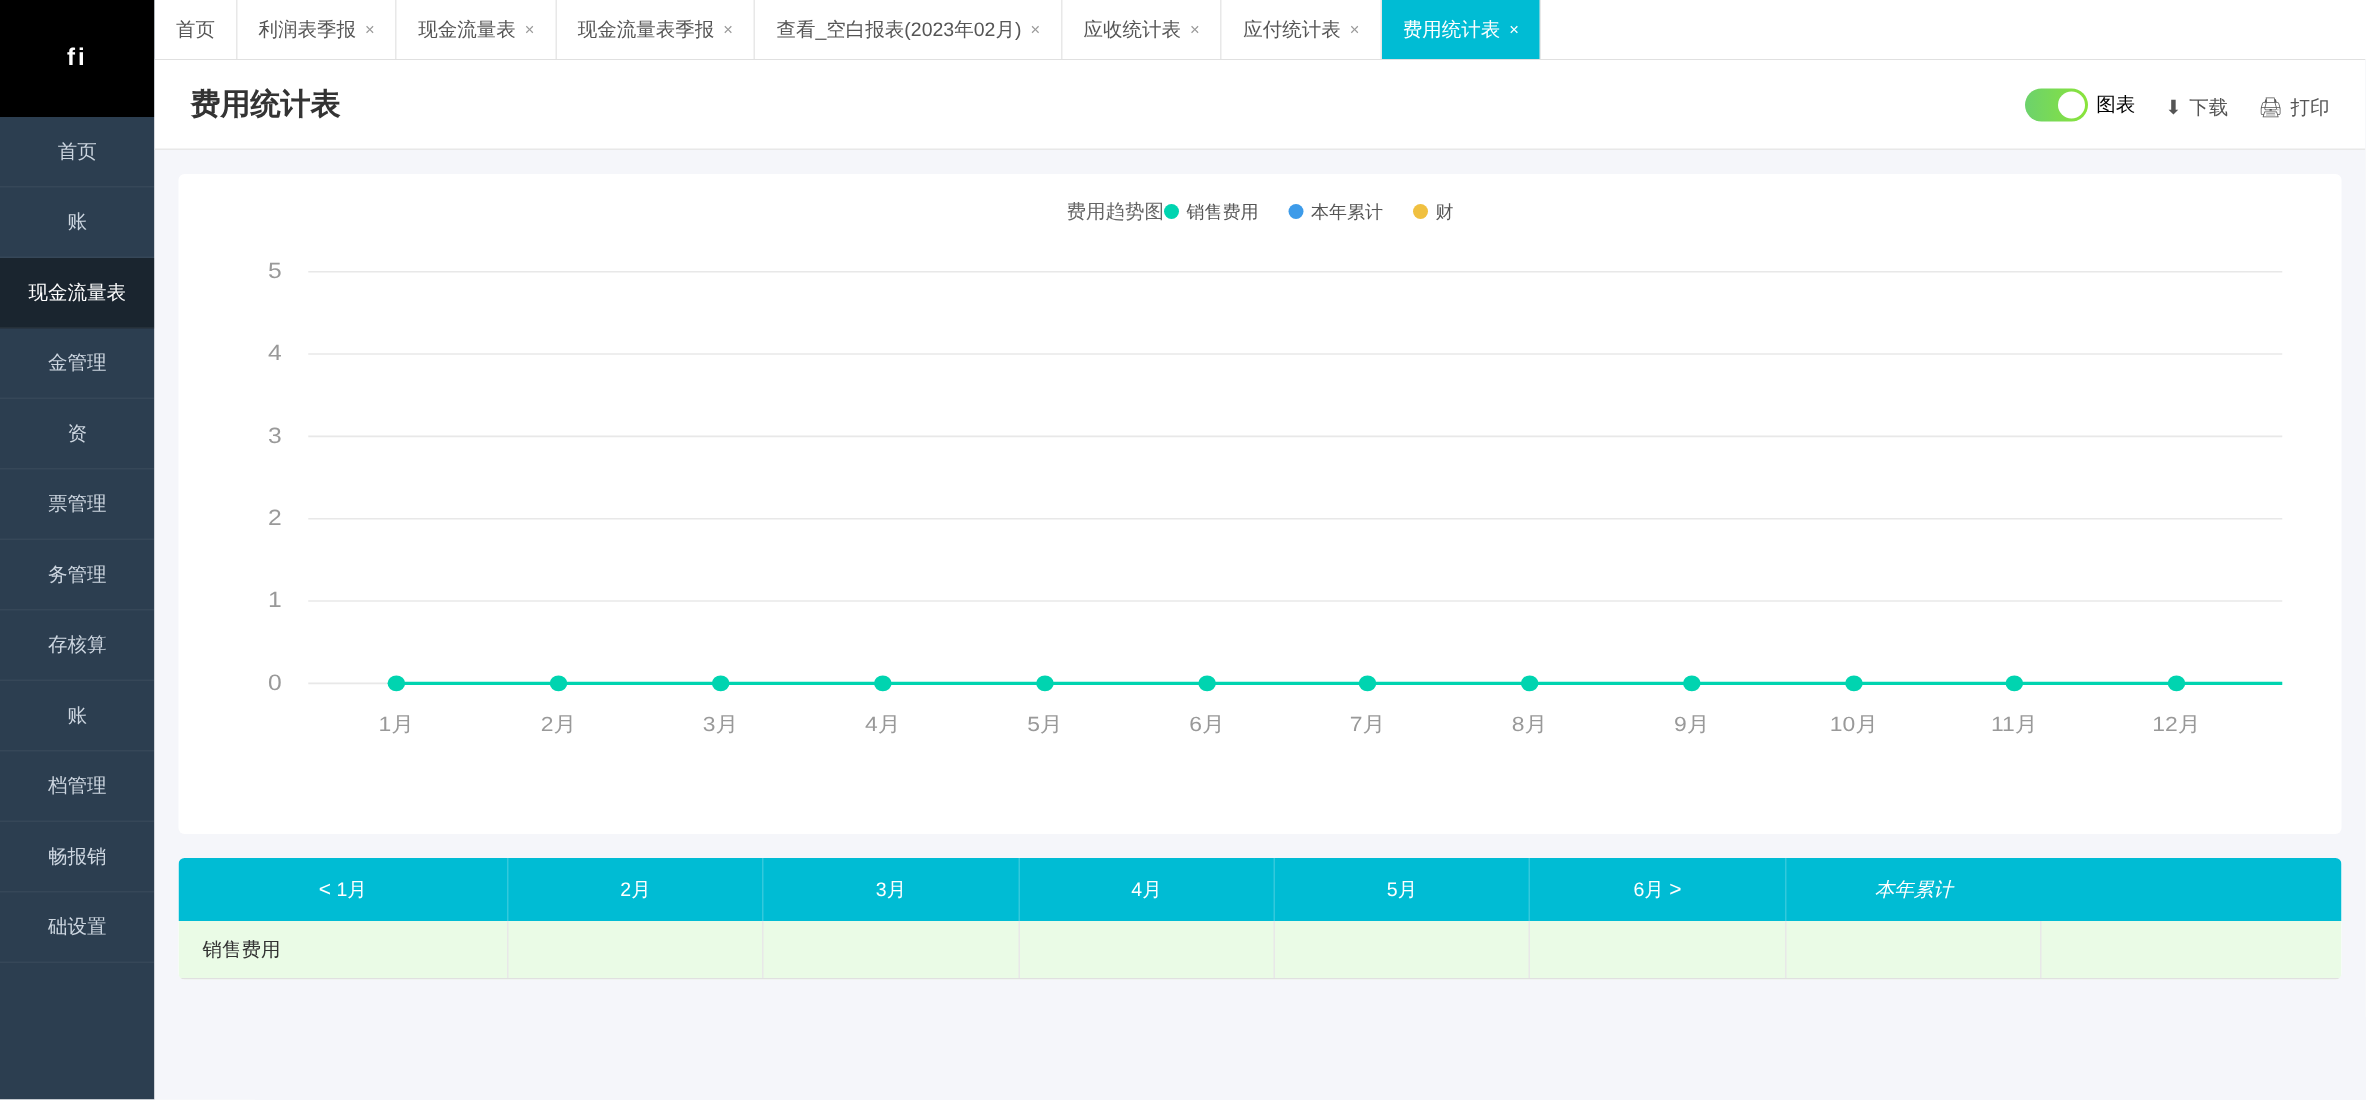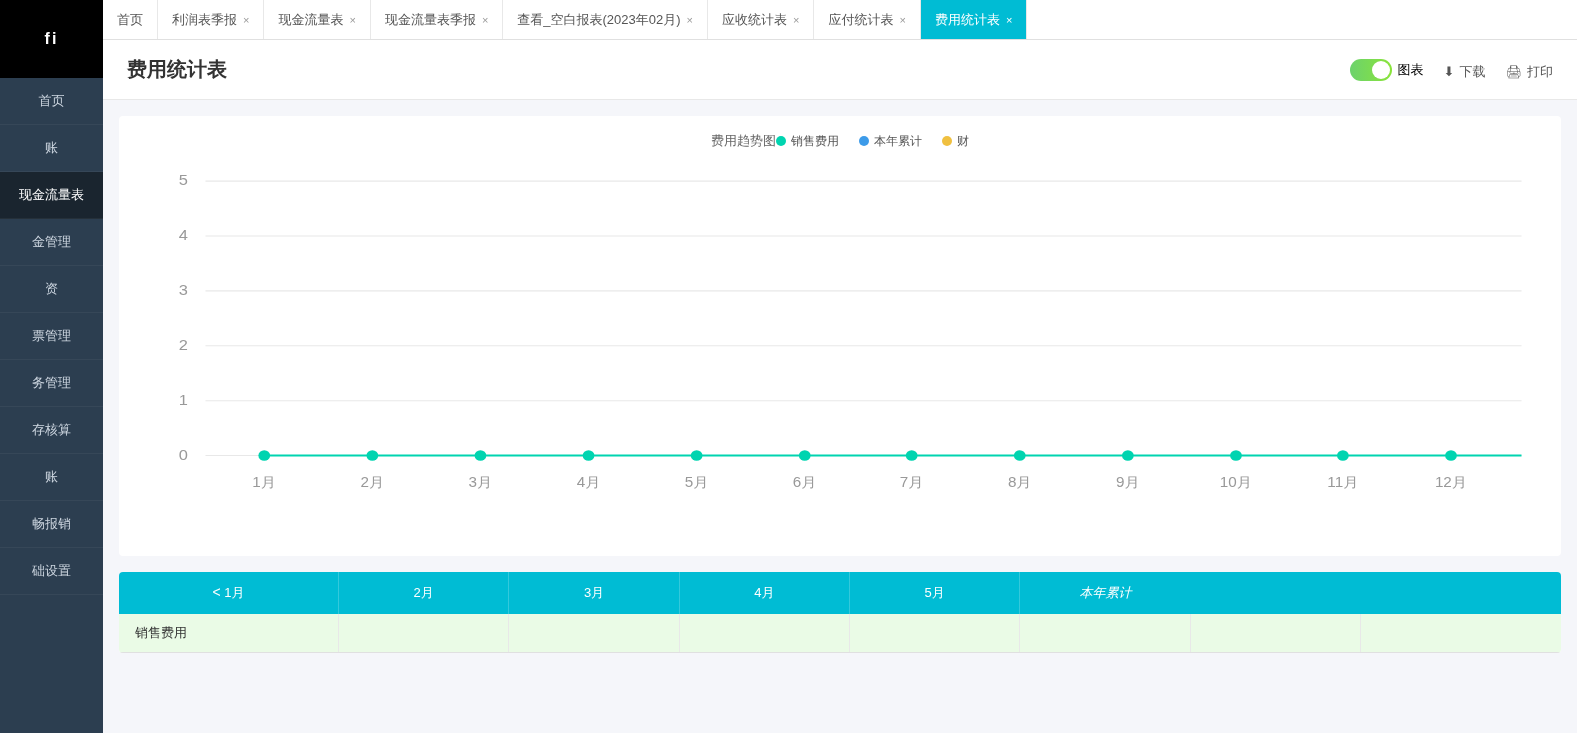--- a/index.html
+++ b/index.html
@@ -239,20 +239,21 @@
   <div class="sidebar-logo">fi</div>
   <div class="sidebar-item">首页</div>
   <div class="sidebar-item">账</div>
   <div class="sidebar-item active">现金流量表</div>
   <div class="sidebar-item">金管理</div>
   <div class="sidebar-item">资</div>
   <div class="sidebar-item">票管理</div>
   <div class="sidebar-item">务管理</div>
   <div class="sidebar-item">存核算</div>
   <div class="sidebar-item">账</div>
+  <div class="sidebar-item">档管理</div>
   <div class="sidebar-item">畅报销</div>
   <div class="sidebar-item">础设置</div>
 </div>
 
 <div class="main">
 
   <div class="tab-bar">
     <div class="tab-item">
       <span>首页</span>
     </div>
@@ -376,20 +377,24 @@
     <div class="data-table-section">
       <div class="table-header">
         <div class="th-cell">
           <span class="nav-arrow">&lt;</span>
           <span>1月</span>
         </div>
         <div class="th-cell">2月</div>
         <div class="th-cell">3月</div>
         <div class="th-cell">4月</div>
         <div class="th-cell">5月</div>
+        <div class="th-cell">
+          <span>6月</span>
+          <span class="nav-arrow">&gt;</span>
+        </div>
         <div class="th-cell">本年累计</div>
       </div>
       <div class="table-row">
         <div class="td-cell td-label">销售费用</div>
         <div class="td-cell"></div>
         <div class="td-cell"></div>
         <div class="td-cell"></div>
         <div class="td-cell"></div>
         <div class="td-cell"></div>
         <div class="td-cell"></div>

